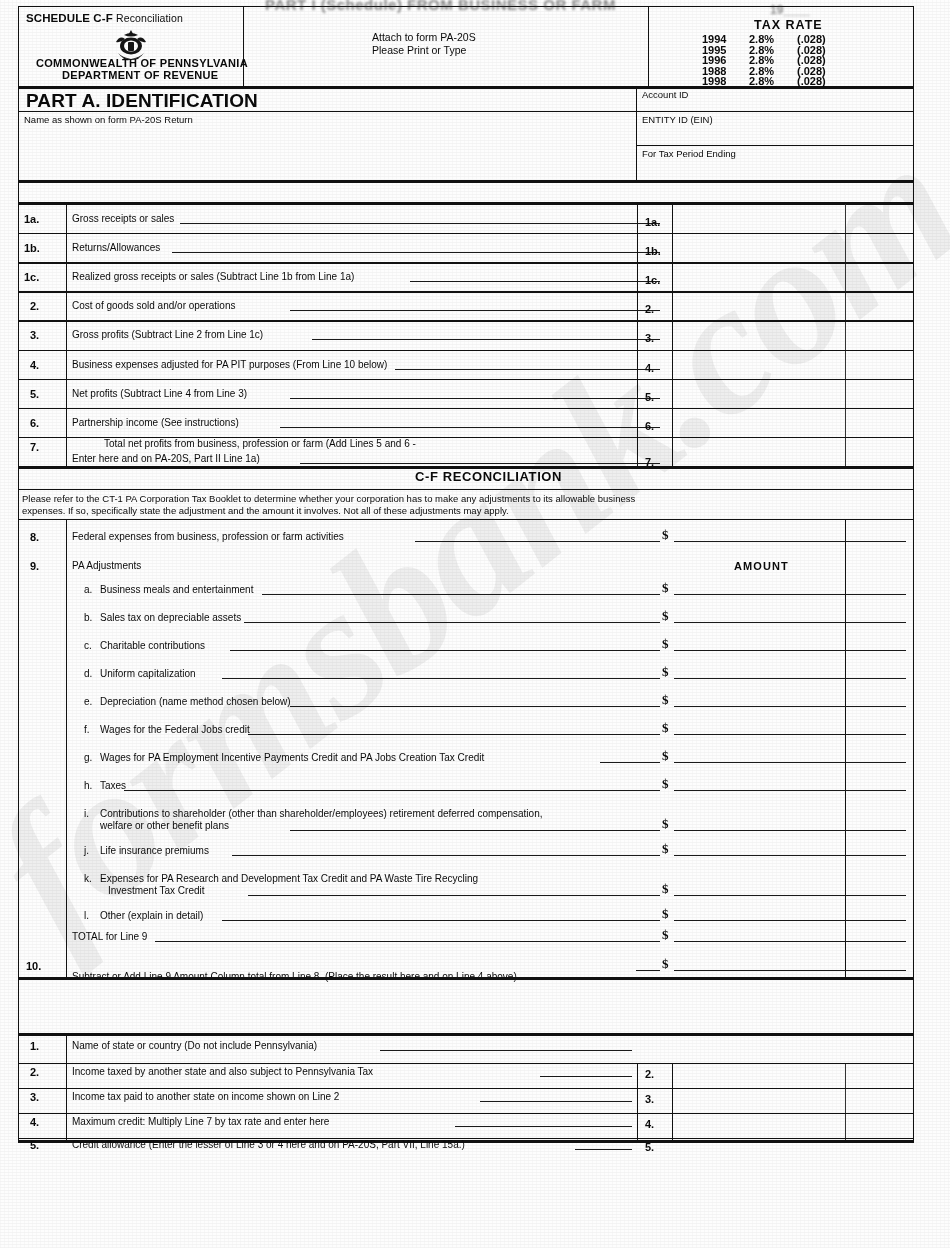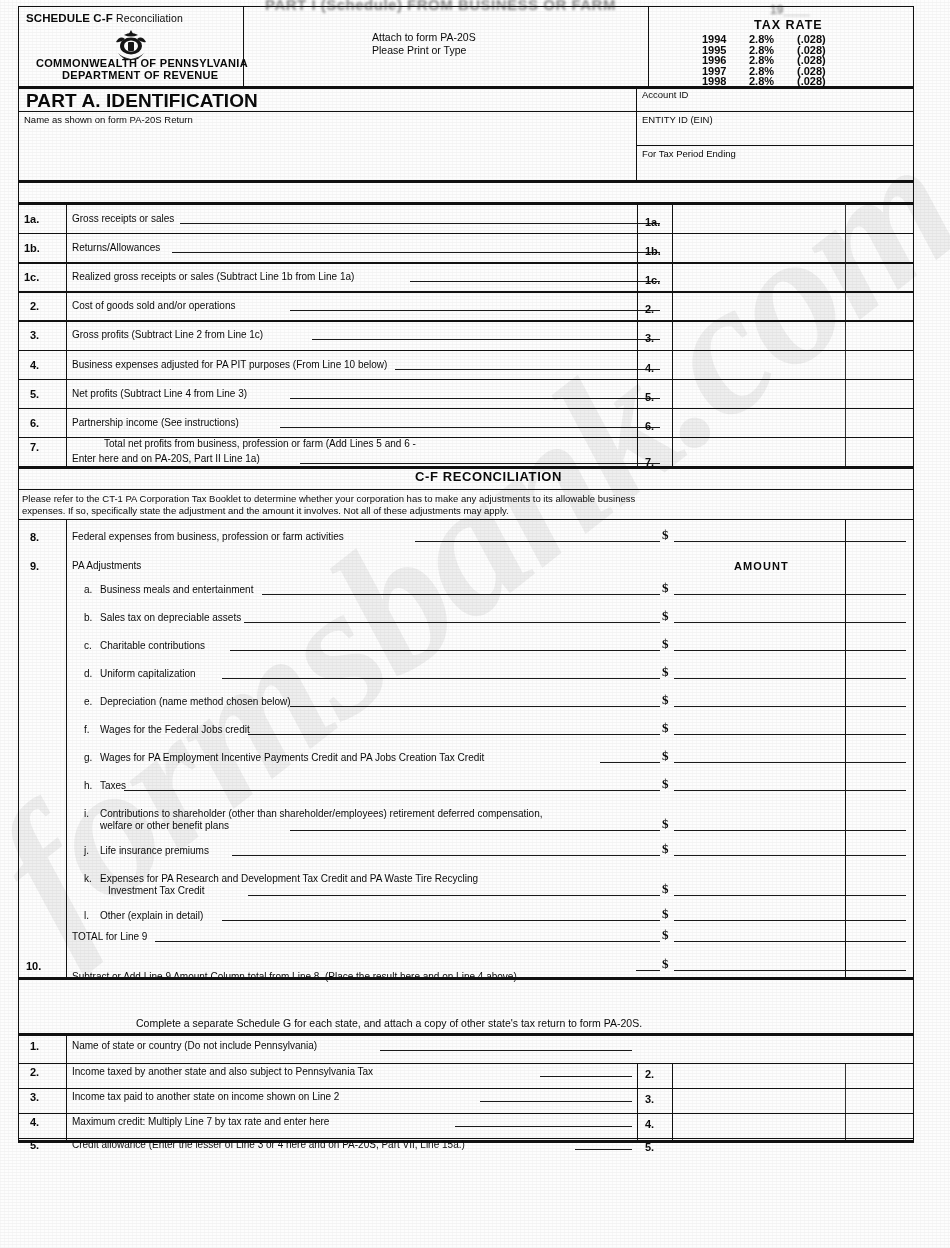--- a/index.html
+++ b/index.html
@@ -146,21 +146,21 @@
   <div class="ab" id="tax-rate-rows" style="left:702px; top:33px;">
       <div class="t taxrate-row" style="left:0px; top:0px;">1994</div>
       <div class="t taxrate-row" style="left:47px; top:0px;">2.8%</div>
       <div class="t taxrate-row" style="left:95px; top:0px;">(.028)</div>
       <div class="t taxrate-row" style="left:0px; top:10.6px;">1995</div>
       <div class="t taxrate-row" style="left:47px; top:10.6px;">2.8%</div>
       <div class="t taxrate-row" style="left:95px; top:10.6px;">(.028)</div>
       <div class="t taxrate-row" style="left:0px; top:21.2px;">1996</div>
       <div class="t taxrate-row" style="left:47px; top:21.2px;">2.8%</div>
       <div class="t taxrate-row" style="left:95px; top:21.2px;">(.028)</div>
-      <div class="t taxrate-row" style="left:0px; top:31.799999999999997px;">1997</div>
+      <div class="t taxrate-row" style="left:0px; top:31.799999999999997px;">1988</div>
       <div class="t taxrate-row" style="left:47px; top:31.799999999999997px;">2.8%</div>
       <div class="t taxrate-row" style="left:95px; top:31.799999999999997px;">(.028)</div>
       <div class="t taxrate-row" style="left:0px; top:42.4px;">1998</div>
       <div class="t taxrate-row" style="left:47px; top:42.4px;">2.8%</div>
       <div class="t taxrate-row" style="left:95px; top:42.4px;">(.028)</div>
     </div>
 
   <div class="t part-title" style="left:26px; top:90px;">PART A. IDENTIFICATION</div>
   <div class="hline" style="left:18px; top:111px; width:896px;"></div>
   <div class="t smalllbl" style="left:24px; top:115px;">Name as shown on form PA-20S Return</div>
@@ -356,21 +356,20 @@
 
   <div class="t linenum" style="left:26px; top:960px;">10.</div>
   <div class="t linetext" style="left:72px; top:960px;margin-top:11px;">Subtract or Add Line 9 Amount Column total from Line 8. (Place the result here and on Line 4 above)</div>
   <div class="lead" style="left:636px; top:970px; width:24px;"></div>
   <div class="t dollar" style="left:662px; top:957px;">$</div>
   <div class="lead" style="left:674px; top:970px; width:232px;"></div>
   <div class="ab" style="left:676px; top:957px; width:166px; height:14px;"></div>
 
   <div class="hline thick" style="left:18px; top:977px; width:896px;"></div>
 
-  <div class="t schedg-sub" style="left:136px; top:1018px;">Complete a separate Schedule G for each state, and attach a copy of other state's tax return to form PA-20S.</div>
   <div class="hline thick" style="left:18px; top:1033px; width:896px;"></div>
 
   <div class="vline" style="left:66px; top:1035px; height:106px;"></div>
   <div class="vline" style="left:637px; top:1063px; height:78px;"></div>
   <div class="vline" style="left:672px; top:1063px; height:78px;"></div>
   <div class="vline thin" style="left:845px; top:1063px; height:78px;"></div>
   <div class="hline thick" style="left:18px; top:1140px; width:896px;"></div>
 
   <div class="ab" id="schedule-g-rows" style="left:0; top:0;">
       <div class="hline" style="left:18px; top:1063px; width:896px;"></div>

